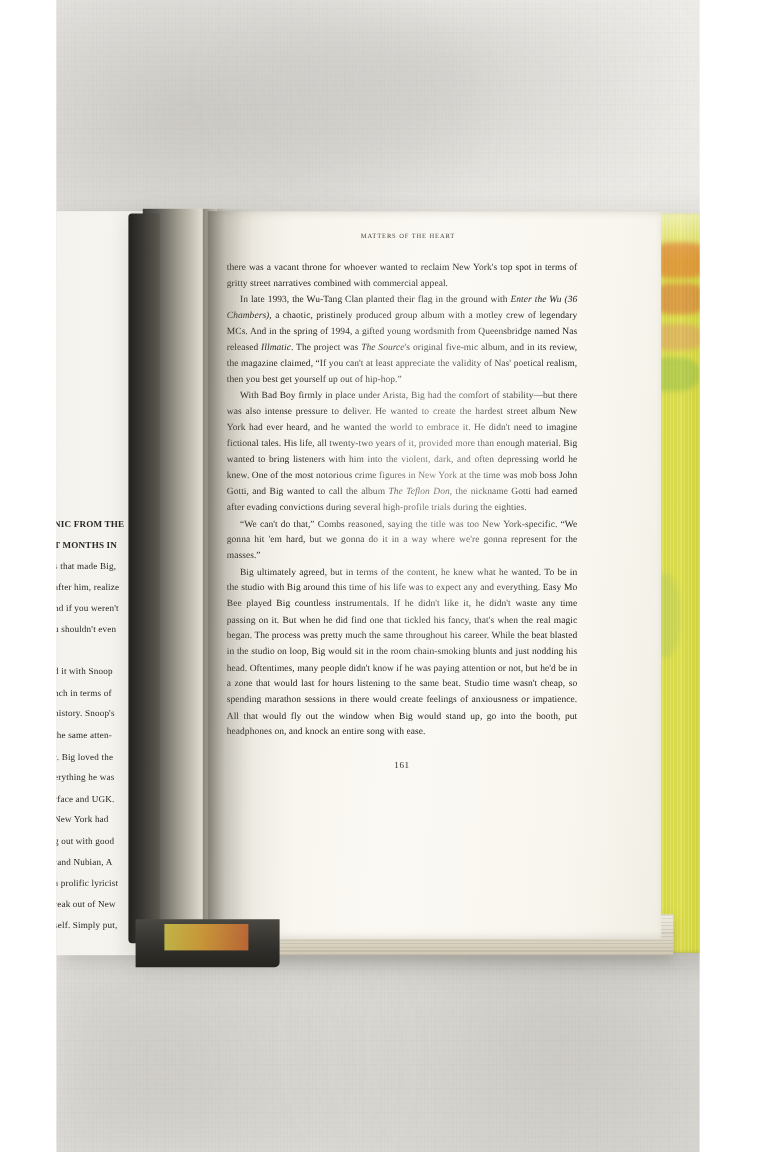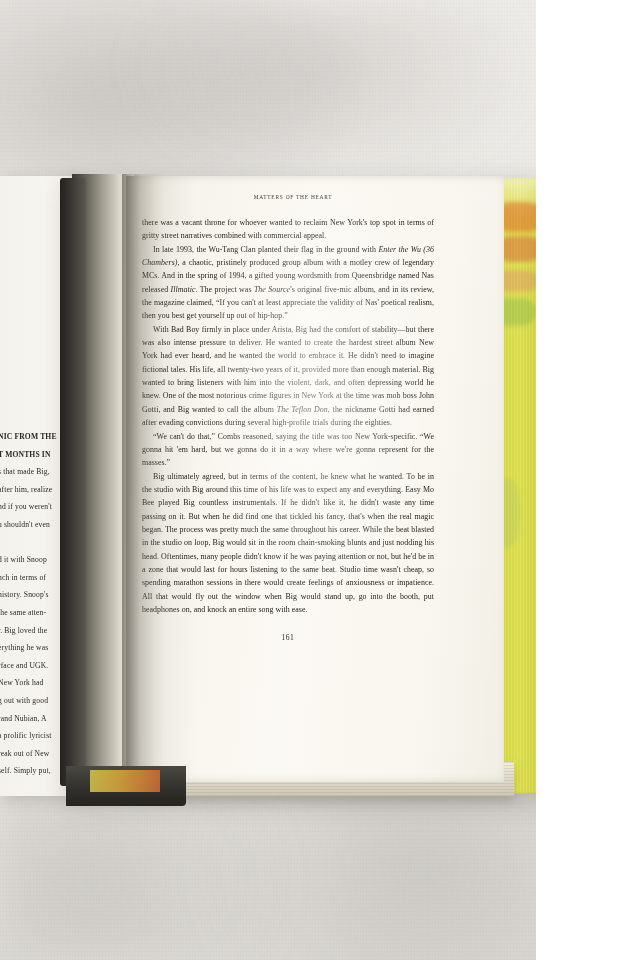--- a/index.html
+++ b/index.html
@@ -12,20 +12,21 @@
     height: 960px;
     overflow: hidden;
     font-family: "Liberation Serif", serif;
   }
   #scene {
     position: relative;
     width: 536px;
     height: 960px;
     background: #eceae6;
     overflow: hidden;
+    margin-left: 47px;
   }
   
   .surface {
     position: absolute;
     inset: 0;
     background:
       radial-gradient(ellipse 70% 55% at 52% 46%, rgba(255,255,255,0.55) 0%, rgba(255,255,255,0.0) 62%),
       linear-gradient(180deg, #eeece8 0%, #eae8e3 38%, #e6e4df 72%, #dedcd7 100%);
   }
   .surface-noise {

